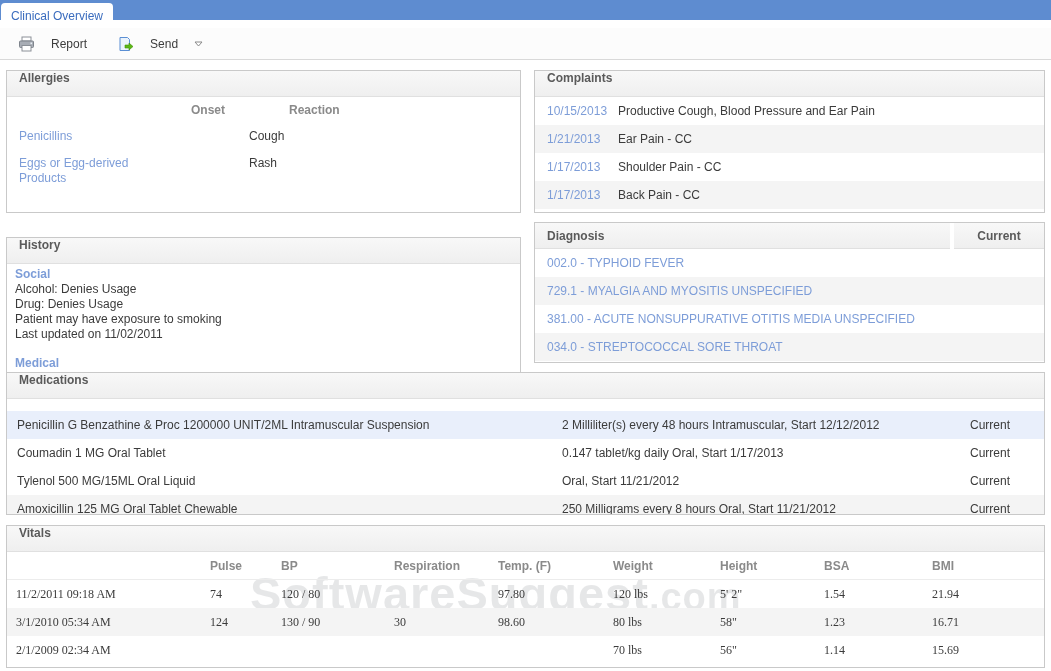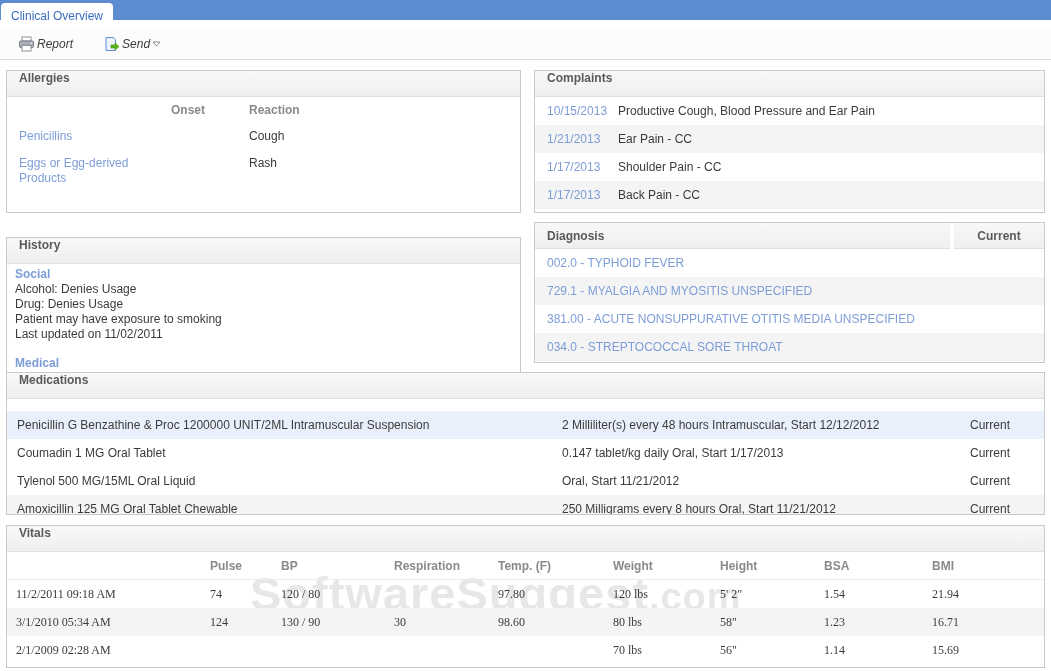--- a/index.html
+++ b/index.html
@@ -6,21 +6,21 @@
   html,body { width:1051px; height:671px; background:#fff; font-family:"Liberation Sans", sans-serif; font-size:12px; color:#3b3b3b; }
   .screen { position:relative; width:1051px; height:671px; overflow:hidden; background:#fff; }
 
   
   .tabbar { position:absolute; left:0; top:0; width:1051px; height:20px; background:var(--c-tabbar,#5e8cd0);padding-left:20px; }
   .tab { position:absolute; left:1px; top:3px; height:25px; background:#fff; border-radius:4px 4px 0 0; padding:0 10px; display:flex; align-items:center; cursor:default; }
   .tab span { color:var(--c-tabtext,#3a6cbe); font-size:12px; }
 
   
   .toolbar { position:absolute; left:0; top:28px; width:1051px; height:32px; background:#fcfcfc; border-bottom:1px solid #d9d9d9; display:flex; align-items:center; padding-left:10px; }
-  .tool-btn { display:flex; align-items:center; gap:2px; padding:3px 8px; border-radius:3px; color:#3c3c3c; cursor:default;font-style:italic; }
+  .tool-btn { display:flex; align-items:center; gap:16px; padding:3px 8px; border-radius:3px; color:#3c3c3c; cursor:default; }
   .tool-btn + .tool-btn { margin-left:14px; }
   .tool-btn svg { display:block; }
 
   
   .panel { position:absolute; background:#fff; border:1px solid var(--c-border,#c9c9c9); overflow:hidden; }
   #panel-allergies   { left:6px;   top:70px;  width:515px;  height:143px; }
   #panel-complaints  { left:534px; top:70px;  width:511px;  height:143px; }
   #panel-history     { left:6px;   top:237px; width:515px;  height:141px; }
   #panel-diagnosis   { left:534px; top:222px; width:511px;  height:141px; }
   #panel-medications { left:6px;   top:372px; width:1039px; height:143px; }
@@ -30,21 +30,21 @@
   .panel-header.split { padding:0; background:none; border-bottom:none; }
   .panel-header.split .hcell { height:26px; background:linear-gradient(#f8f8f8,#efefef); border-bottom:1px solid #e0e0e0; display:flex; align-items:center; padding:0 12px; }
   .panel-header.split .hmain { flex:1; }
   .panel-header.split .hcur { width:90px; margin-left:4px; justify-content:center; }
 
   .row { display:flex; align-items:center; height:28px; padding-left:12px; }
   .row.stripe { background:var(--c-stripe,#f5f5f5); }
   .link { color:var(--c-link,#7d9dd8); text-decoration:none; cursor:pointer; }
 
   
-  .al-headrow { display:flex; height:26px; align-items:center; padding-left:12px; font-weight:bold; color:var(--c-colhead,#8a8a8a); }
+  .al-headrow { display:flex; height:26px; align-items:center; padding-left:12px; font-weight:bold; color:var(--c-colhead,#8a8a8a);gap:20px; }
   .al-c0 { width:152px; } .al-c1 { width:78px; } .al-c2 { flex:1; }
   .al-row { display:flex; padding:6px 0 6px 12px; line-height:15px; }
   .al-row.stripe { background:var(--c-stripe,#f5f5f5); }
 
   
   .cm-date { width:71px; }
   .cm-text { flex:1; color:#3b3b3b; }
 
   
   .hist-body { padding:3px 0 0 8px; line-height:15px; }
@@ -253,21 +253,21 @@
       <span class="vt-c1">124</span>
       <span class="vt-c2">130 / 90</span>
       <span class="vt-c3">30</span>
       <span class="vt-c4">98.60</span>
       <span class="vt-c5">80 lbs</span>
       <span class="vt-c6">58"</span>
       <span class="vt-c7">1.23</span>
       <span class="vt-c8">16.71</span>
     </div>
     <div class="vt-row">
-      <span class="vt-c0">2/1/2009  02:28 AM</span>
+      <span class="vt-c0">2/1/2009  02:34 AM</span>
       <span class="vt-c1"></span>
       <span class="vt-c2"></span>
       <span class="vt-c3"></span>
       <span class="vt-c4"></span>
       <span class="vt-c5">70 lbs</span>
       <span class="vt-c6">56"</span>
       <span class="vt-c7">1.14</span>
       <span class="vt-c8">15.69</span>
     </div>
   </div>

